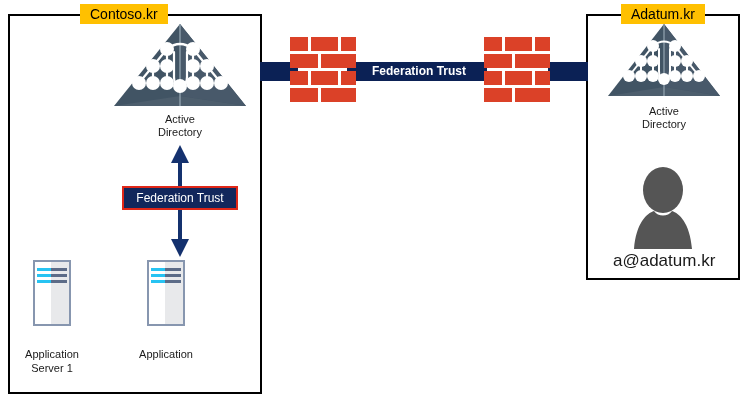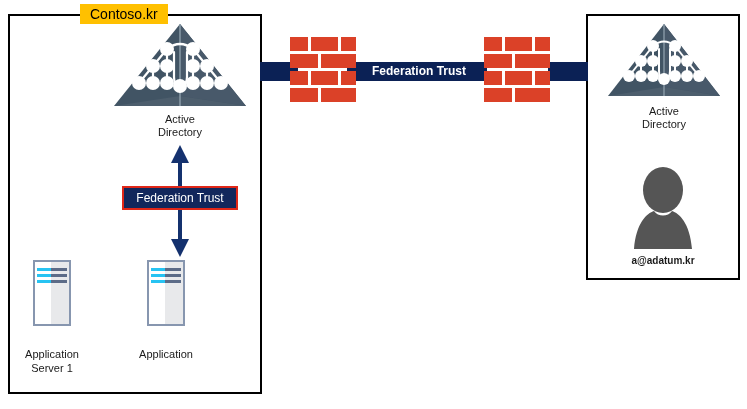--- a/index.html
+++ b/index.html
@@ -159,25 +159,24 @@
   #firewall-right { left: 484px; top: 37px; }
 
   
   #user-avatar { position: absolute; left: 627px; top: 167px; width: 72px; height: 82px; z-index: 4; }
   #user-caption {
     position: absolute;
     left: 613px;
     top: 254px;
     width: 100px;
     text-align: center;
-    font-size: 10px;
+    font-size: 17px;
     line-height: 14px;
     color: #1a1a1a;
     z-index: 4;
-    font-weight: bold;
   }
 </style>
 </head>
 <body>
 
 <div id="canvas">
 
   <div class="domain-box" id="contoso-box"></div>
 
   <div class="domain-badge" id="contoso-badge">Contoso.kr</div>
@@ -308,20 +307,21 @@
         <rect x="21" y="34" width="27" height="14"></rect>
         <rect x="51" y="34" width="15" height="14"></rect>
         <rect x="0" y="51" width="28" height="14"></rect>
         <rect x="31" y="51" width="35" height="14"></rect>
       </g>
     </svg>
   </div>
 
   <div class="domain-box" id="adatum-box"></div>
 
+  <div class="domain-badge" id="adatum-badge">Adatum.kr</div>
 
   <div class="ad-icon" id="adatum-ad">
     <svg viewBox="0 0 116 80" width="116" height="80" xmlns="http://www.w3.org/2000/svg">
       <polygon points="58,2 114,74 2,74" fill="#415464"></polygon>
       <polygon points="58,2 114,74 58,65" fill="#48596A"></polygon>
       <polygon points="2,74 114,74 58,65" fill="#4D5E6D"></polygon>
       <line x1="58" y1="2" x2="58" y2="74" stroke="#8FA0AC" stroke-width="1.3"></line>
       <g stroke="#ffffff" stroke-width="2" fill="none" stroke-linecap="round">
         <line x1="47" y1="24" x2="35" y2="39"></line>
         <line x1="69" y1="24" x2="81" y2="39"></line>

